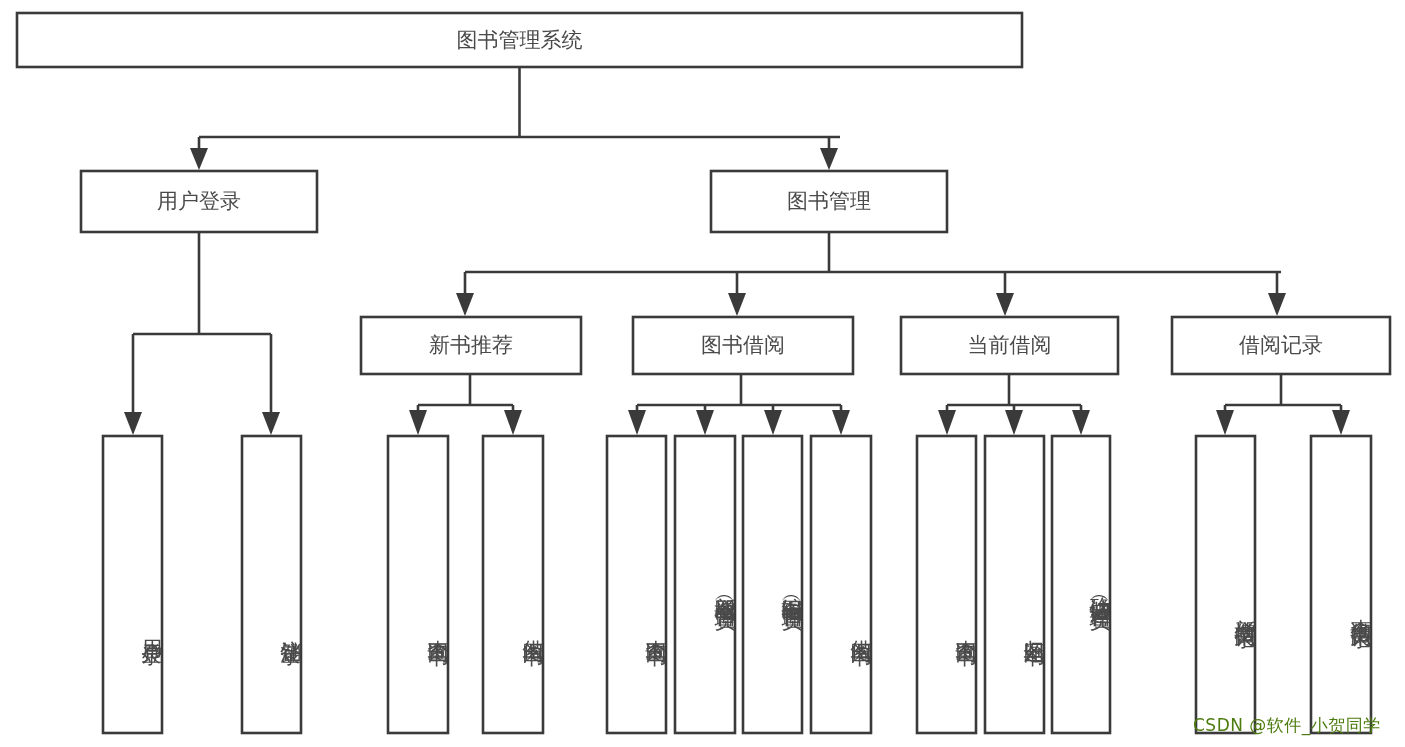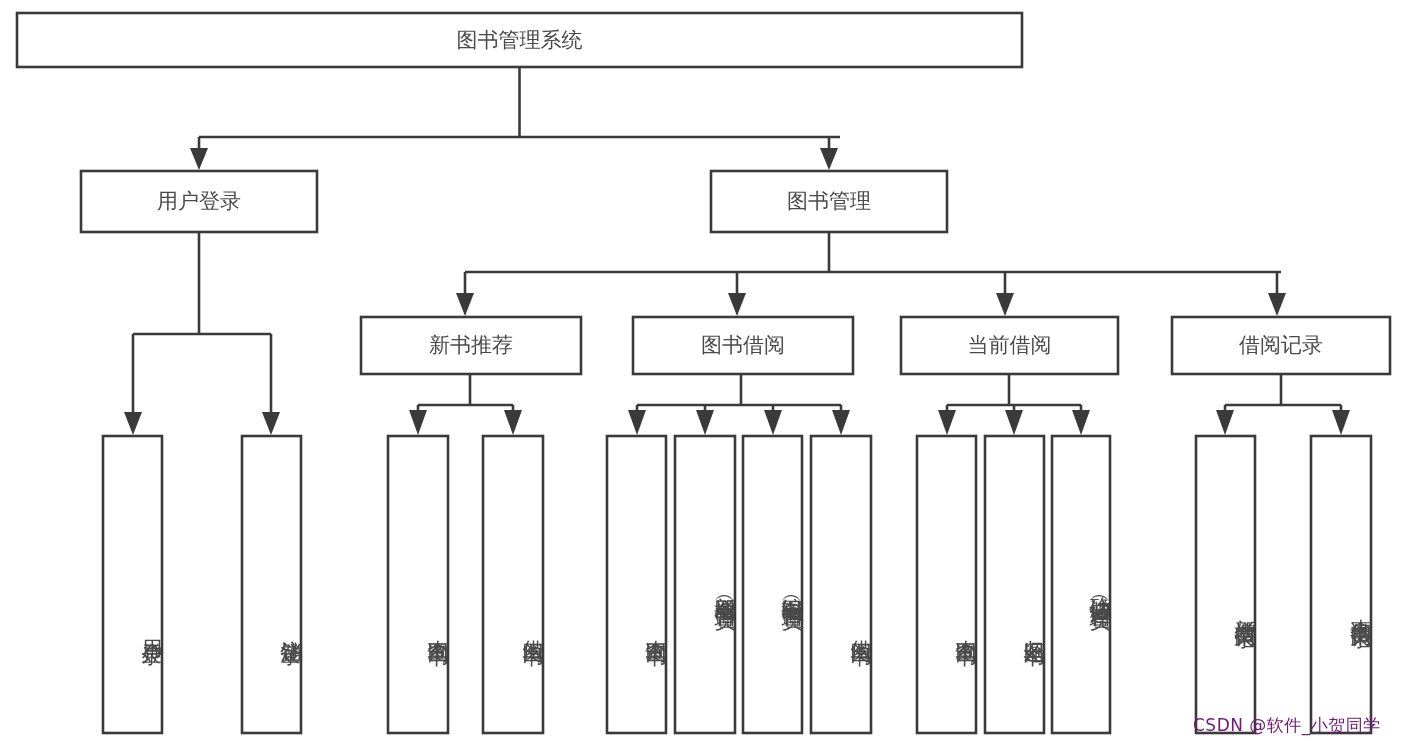--- a/index.html
+++ b/index.html
@@ -62,21 +62,21 @@
     display: flex;
     align-items: flex-start;
     justify-content: center;
     white-space: nowrap;
     pointer-events: none;
   }
   .watermark {
     position: absolute;
     font-family: "DejaVu Sans", "Liberation Sans", sans-serif;
     font-size: 17px;
-    color: #701a75;
+    color: #4d7c0f;
     white-space: nowrap;
     letter-spacing: 0.5px;
   }
 </style>
 </head>
 <body>
 
 <div id="diagram-root">
 
   <svg class="diagram" viewBox="0 0 1405 747">

